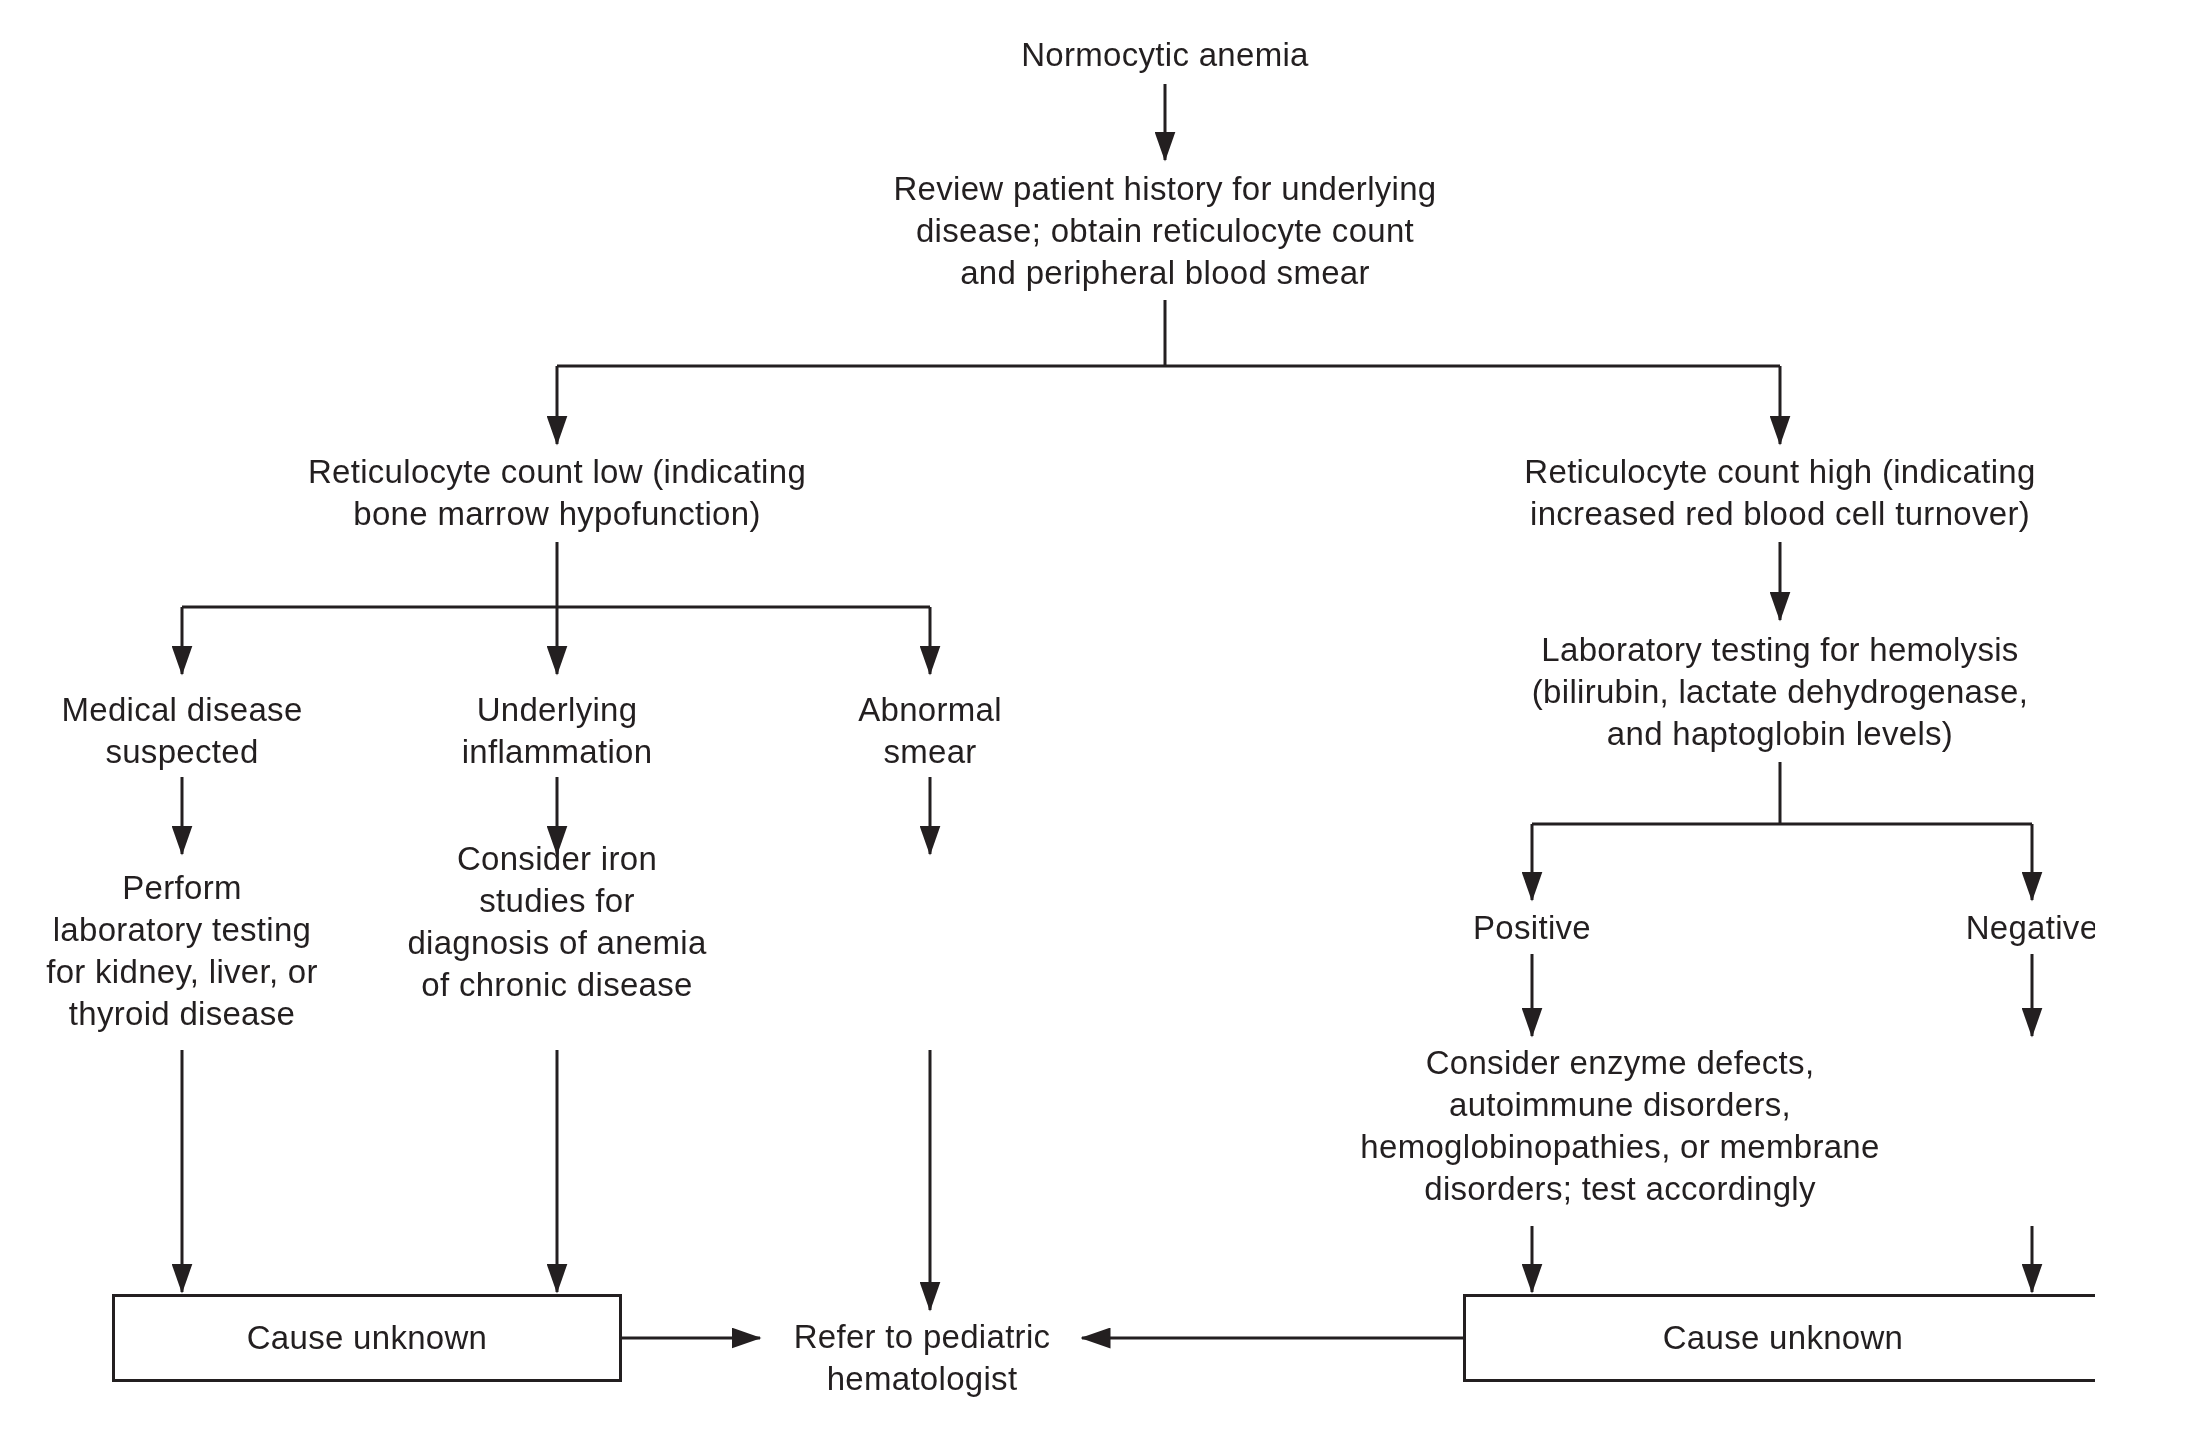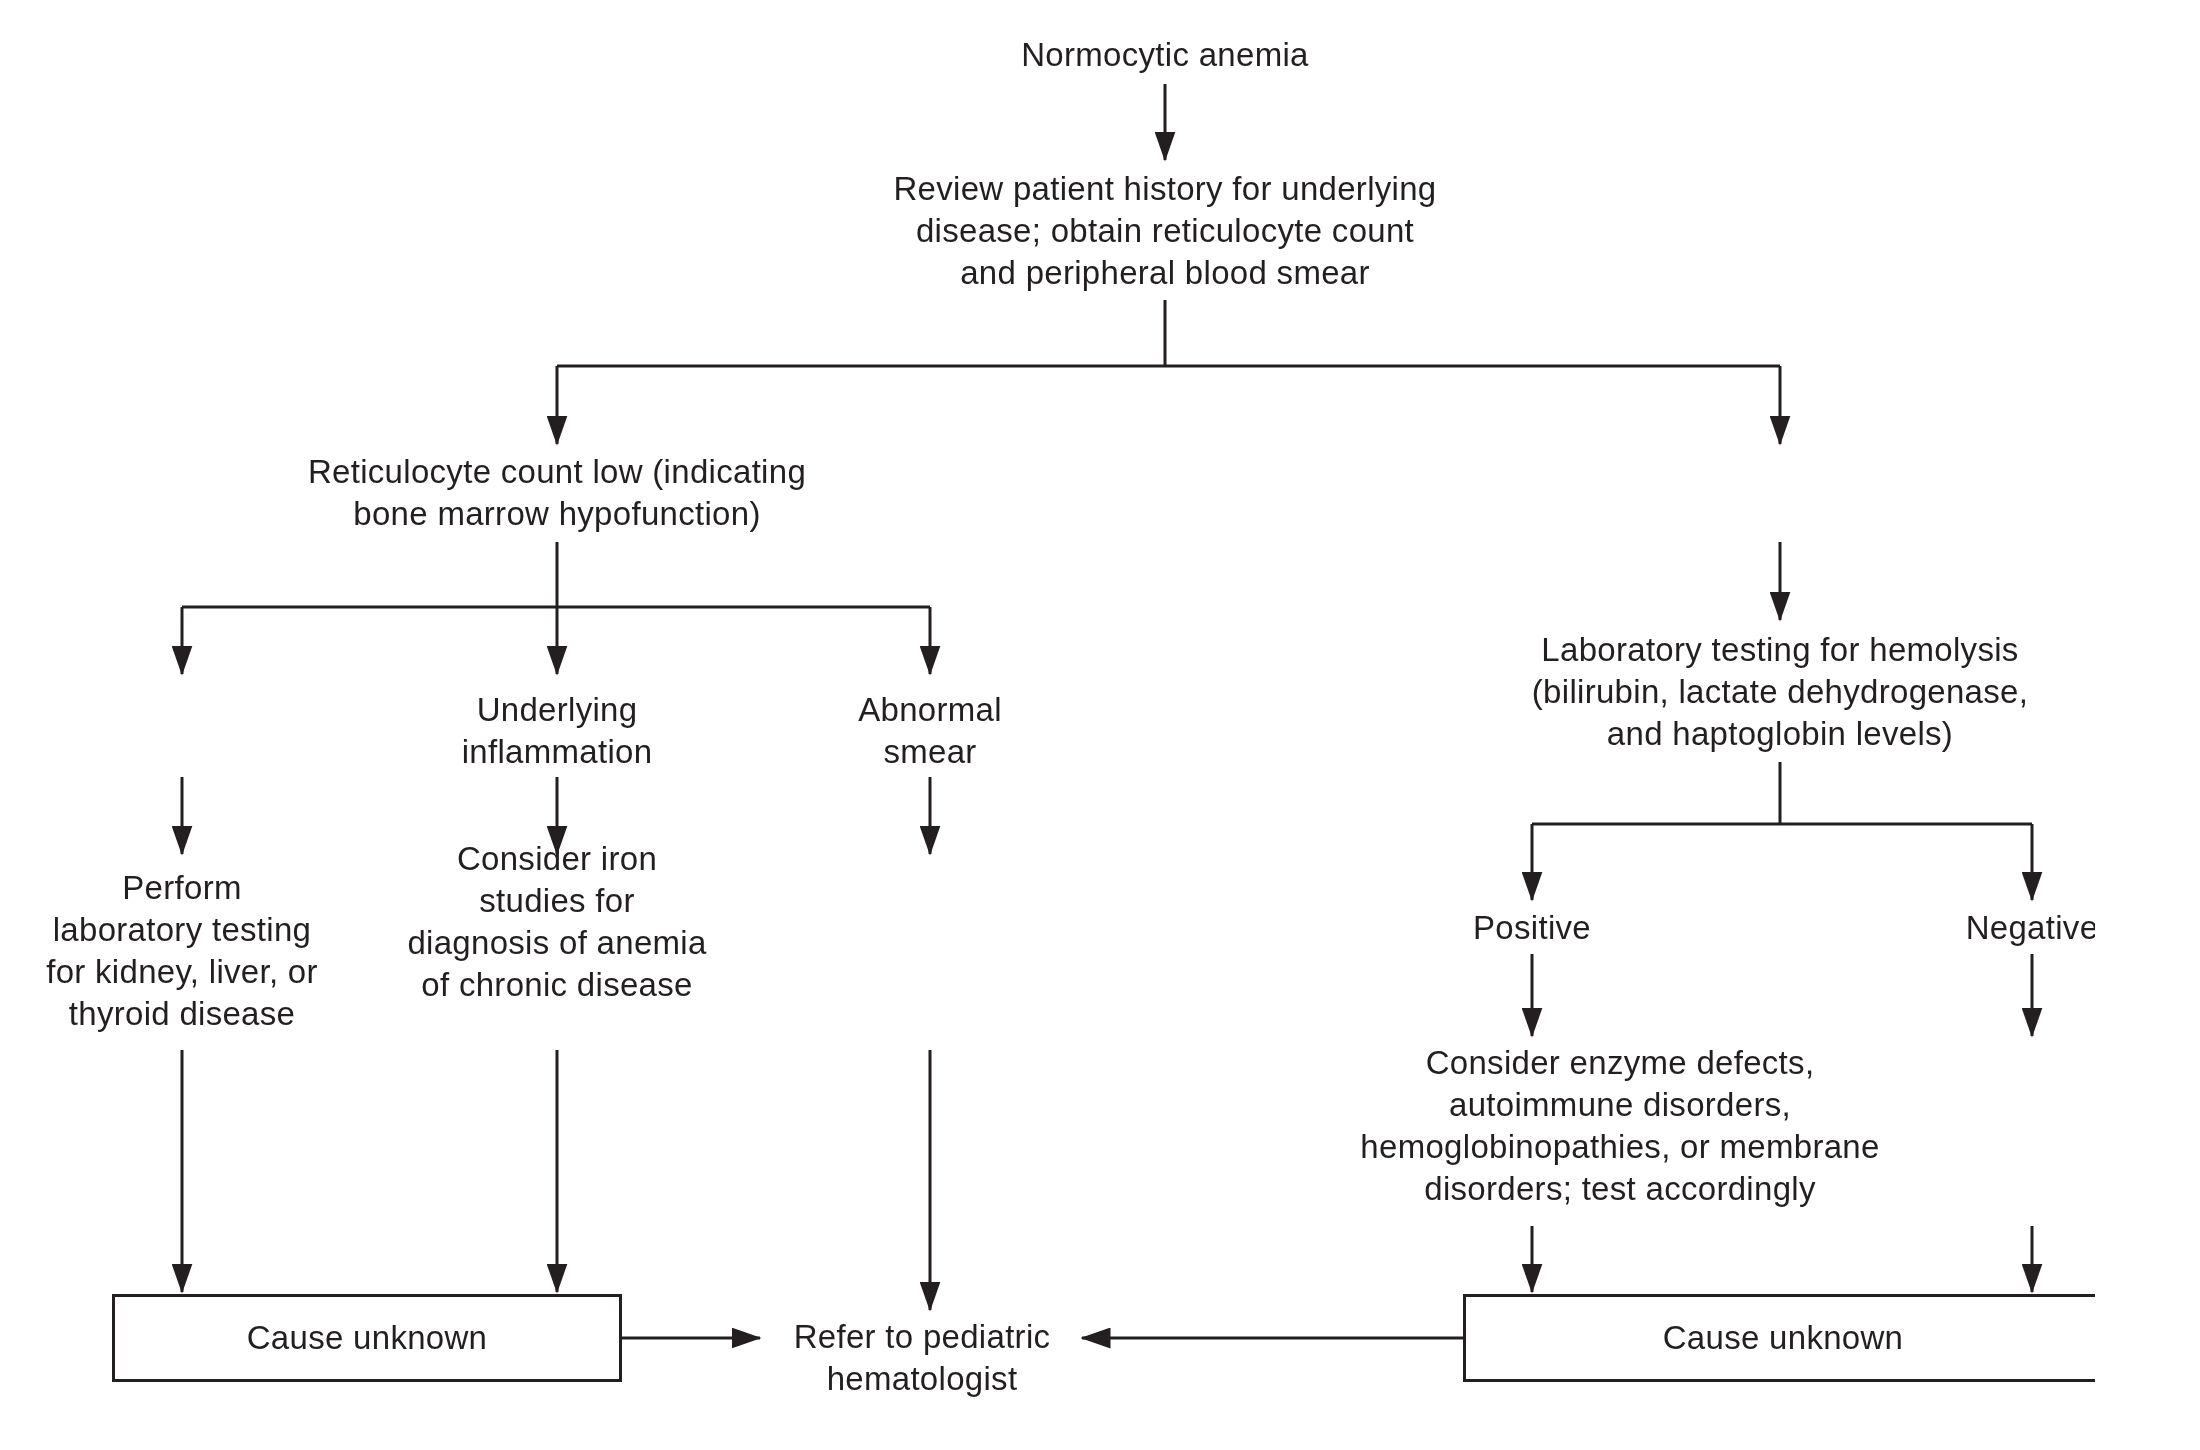--- a/index.html
+++ b/index.html
@@ -100,21 +100,23 @@
     <line class="edge" x1="622" y1="1338" x2="760" y2="1338" marker-end="url(#arrow)"></line>
     <line class="edge" x1="1463" y1="1338" x2="1082" y2="1338" marker-end="url(#arrow)"></line>
   </svg>
 
   <div class="node" style="left:1165px;top:34px">Normocytic anemia</div>
 
   <div class="node" style="left:1165px;top:168px">Review patient history for underlying<br>disease; obtain reticulocyte count<br>and peripheral blood smear</div>
 
   <div class="node" style="left:557px;top:451px">Reticulocyte count low (indicating<br>bone marrow hypofunction)</div>
 
+  <div class="node" style="left:1780px;top:451px">Reticulocyte count high (indicating<br>increased red blood cell turnover)</div>
 
+  <div class="node" style="left:182px;top:689px">Medical disease<br>suspected</div>
 
   <div class="node" style="left:557px;top:689px">Underlying<br>inflammation</div>
 
   <div class="node" style="left:930px;top:689px">Abnormal<br>smear</div>
 
   <div class="node" style="left:182px;top:867px">Perform<br>laboratory testing<br>for kidney, liver, or<br>thyroid disease</div>
 
   <div class="node" style="left:557px;top:838px">Consider iron<br>studies for<br>diagnosis of anemia<br>of chronic disease</div>
 
 

